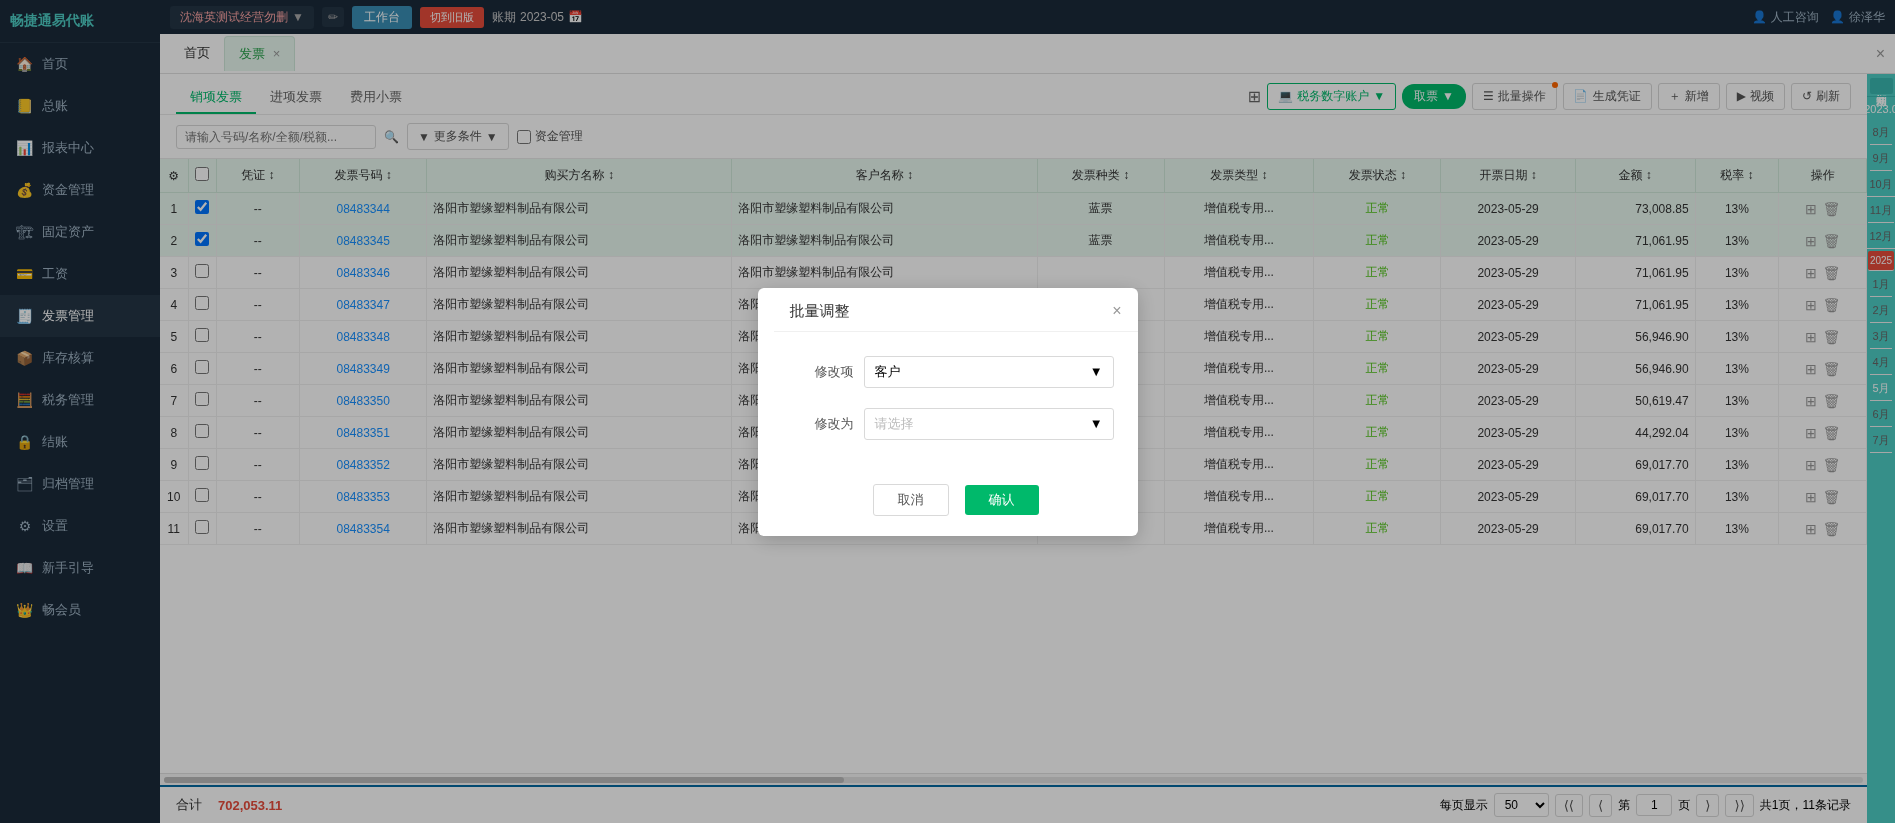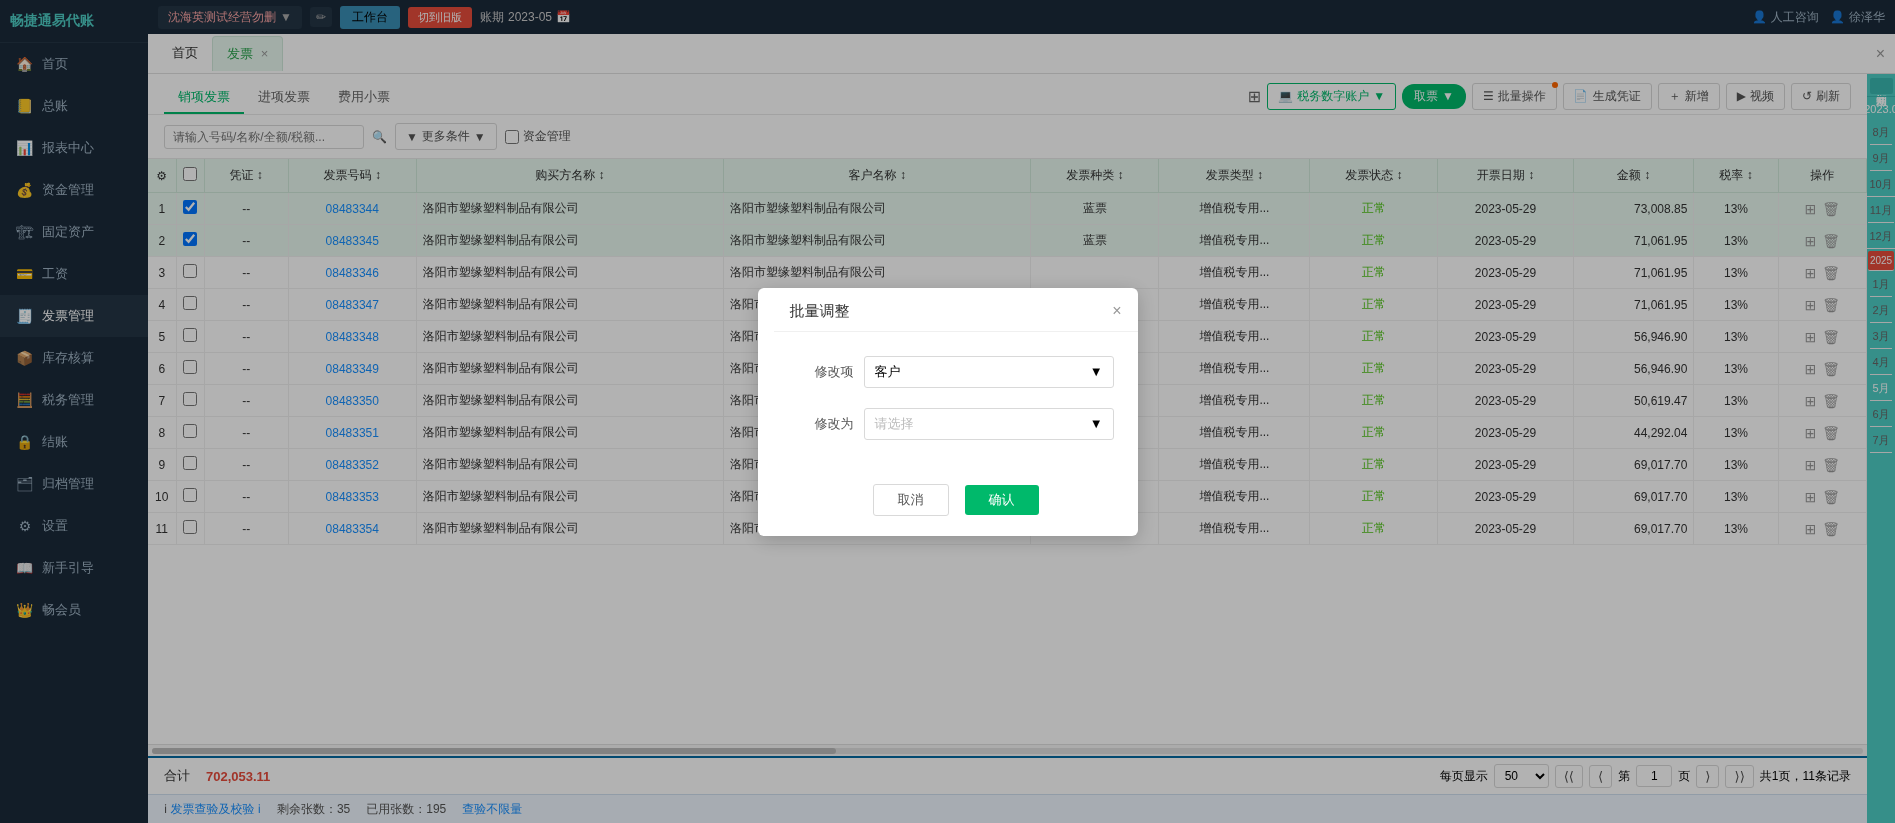--- a/index.html
+++ b/index.html
@@ -2,36 +2,36 @@
 <html><head>
   <meta charset="utf-8">
   <style>
     * { box-sizing: border-box; margin: 0; padding: 0; }
     body { font-family: 'Microsoft YaHei', Arial, sans-serif; font-size: 12px; background: #f0f2f5; overflow: hidden; }
 
     
     .app-container { display: flex; height: 823px; width: 1895px; overflow: hidden; }
 
     
-    .sidebar { width: 148px; background: #1a2a3a; display: flex; flex-direction: column; color: #fff; flex-shrink: 0; }
+    .sidebar { width: 160px; background: #1a2a3a; display: flex; flex-direction: column; color: #fff; flex-shrink: 0; }
     .sidebar-logo { padding: 12px 10px; background: #1a2a3a; display: flex; align-items: center; gap: 6px; border-bottom: 1px solid #243545; }
     .sidebar-logo-text { color: #4ecdc4; font-size: 14px; font-weight: bold; }
     .sidebar-nav { flex: 1; overflow-y: auto; }
     .sidebar-item { display: flex; align-items: center; gap: 8px; padding: 12px 16px; cursor: pointer; color: #a0b4c4; font-size: 13px; }
     .sidebar-item.active { color: #fff; background: #243545; }
     .sidebar-item-icon { width: 18px; height: 18px; display: flex; align-items: center; justify-content: center; font-size: 14px; }
 
     
     .main-area { flex: 1; display: flex; flex-direction: column; overflow: hidden; }
 
     
     .top-bar { height: 34px; background: #1a2a3a; display: flex; align-items: center; padding: 0 10px; gap: 8px; color: #fff; font-size: 12px; flex-shrink: 0; }
     .company-selector { display: flex; align-items: center; gap: 4px; background: #243545; padding: 3px 10px; border-radius: 3px; cursor: pointer; }
     .company-name { color: #fca5a5; font-size: 12px; }
-    .top-bar-btn { background: #3a8fb5; color: #000000; border: none; padding: 3px 12px; border-radius: 3px; cursor: pointer; font-size: 12px; }
+    .top-bar-btn { background: #3a8fb5; color: #ffffff; border: none; padding: 3px 12px; border-radius: 3px; cursor: pointer; font-size: 12px; }
     .period-btn { background: #e74c3c; color: #fff; border: none; padding: 3px 10px; border-radius: 3px; cursor: pointer; font-size: 11px; }
     .period-info { color: #ccc; font-size: 12px; display: flex; align-items: center; gap: 4px; }
     .top-bar-right { margin-left: auto; display: flex; align-items: center; gap: 12px; }
     .user-service { color: #a0b4c4; font-size: 12px; cursor: pointer; }
     .user-name { color: #a0b4c4; font-size: 12px; cursor: pointer; }
 
     
     .tab-bar { height: 40px; background: #fff; display: flex; align-items: center; padding: 0 10px; border-bottom: 1px solid #e0e0e0; flex-shrink: 0; }
     .tab-item { padding: 8px 14px; cursor: pointer; font-size: 13px; color: #333; border-bottom: 2px solid transparent; }
     .tab-item.home { color: #333; }
@@ -551,30 +551,20 @@
             <button class="page-btn">⟨</button>
             <span>第</span>
             <input class="page-input" type="text" value="1" style="">
             <span>页</span>
             <button class="page-btn">⟩</button>
             <button class="page-btn">⟩⟩</button>
             <span>共1页，11条记录</span>
           </div>
         </div>
 
-        <div class="bottom-bar">
-          <span>
-            <span>ℹ</span>
-            <span class="bottom-link">发票查验及校验</span>
-            <span style="color:#1890ff;">ℹ</span>
-          </span>
-          <span>剩余张数：35</span>
-          <span>已用张数：195</span>
-          <span style="color:#1890ff;cursor:pointer;">查验不限量</span>
-        </div>
       </div>
 
       <div class="right-panel">
         <div class="right-panel-item active-rp">期间通知</div>
         <div style="width:100%;height:1px;background:#3ab8b0;"></div>
         <div style="color:#fff;font-size:11px;padding:4px 2px;text-align:center;cursor:pointer;">2023.0</div>
         <div class="cal-item">8月</div>
         <div class="cal-item">9月</div>
         <div class="cal-item">10月</div>
         <div class="cal-item">11月</div>

